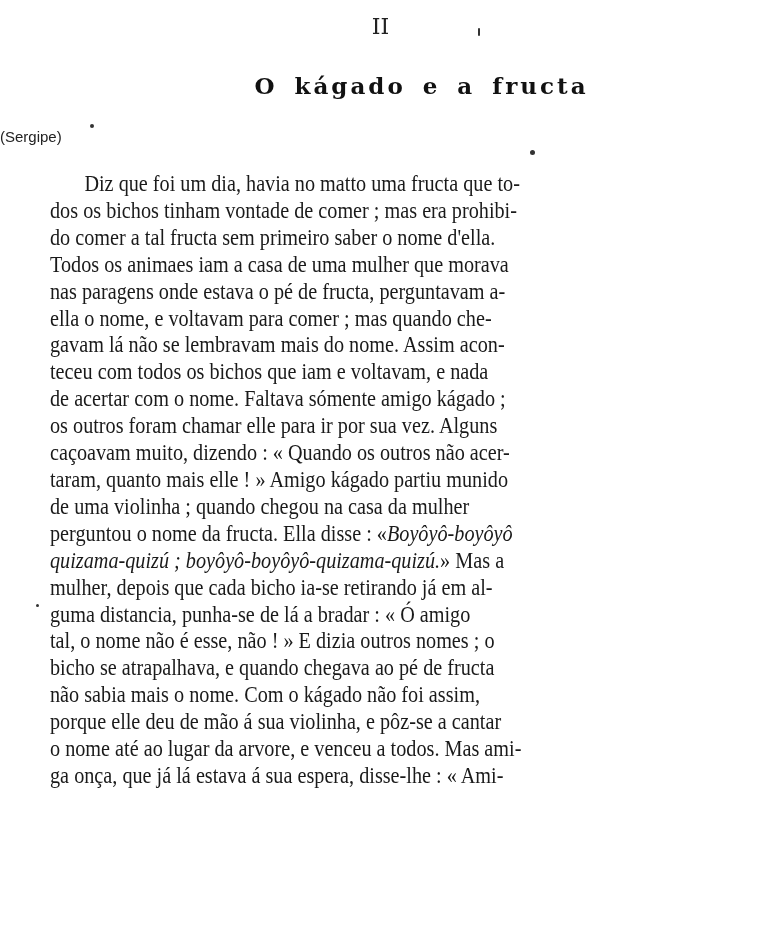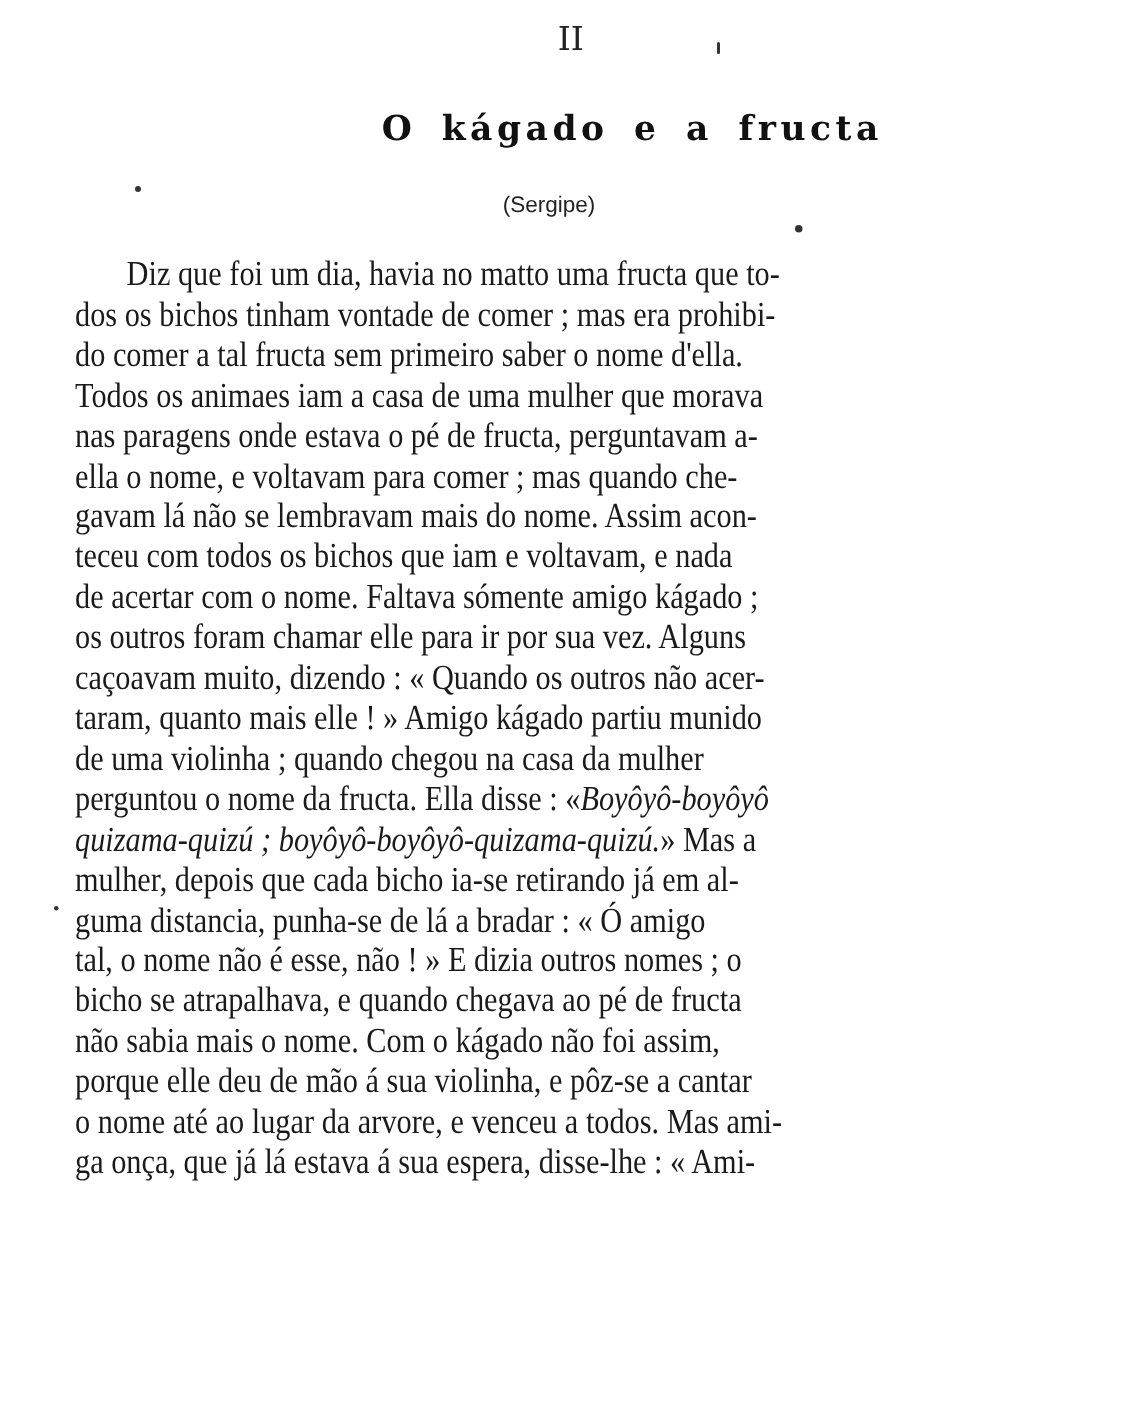--- a/index.html
+++ b/index.html
@@ -2,21 +2,21 @@
 <html><head>
 <meta charset="utf-8">
 <style>
   html, body { margin:0; padding:0; background:#ffffff; }
   body { width:761px; height:941px; position:relative; overflow:hidden; color:#1a1a1a; }
   .page { position:absolute; left:0; top:0; width:761px; height:941px; }
   .chapter { position:absolute; left:0; width:761px; top:14px; text-align:center;
     font-family:"DejaVu Serif", serif; font-size:22px; color:#222; }
   .title { position:absolute; left:0; width:761px; top:72px; text-align:center;
     font-family:"DejaVu Serif", serif; font-weight:bold; font-size:23px; letter-spacing:3px; color:#111; word-spacing:6px;padding-left:41px; }
-  .subtitle { position:absolute; left:0; width:732px; top:128px; text-align:center;
+  .subtitle { position:absolute; left:0; width:732px; top:128px; text-align:left;
     font-family:"Liberation Sans", sans-serif; font-size:15px; color:#222; }
   .body { position:absolute; left:50px; top:170px; width:680px; }
   .line { font-family:"Liberation Serif", serif; font-size:23.5px; line-height:26.9px;
     white-space:nowrap; color:#1a1a1a; transform:scaleX(0.86); transform-origin:left center; width:790px;
     display:flex; justify-content:space-between; }
   .line.last { justify-content:flex-start; }
   .line.indent { padding-left:40px; width:750px; }
   .line span { display:inline; }
   .ital { font-style:italic; }
   .speck { position:absolute; background:#333; border-radius:50%; }

